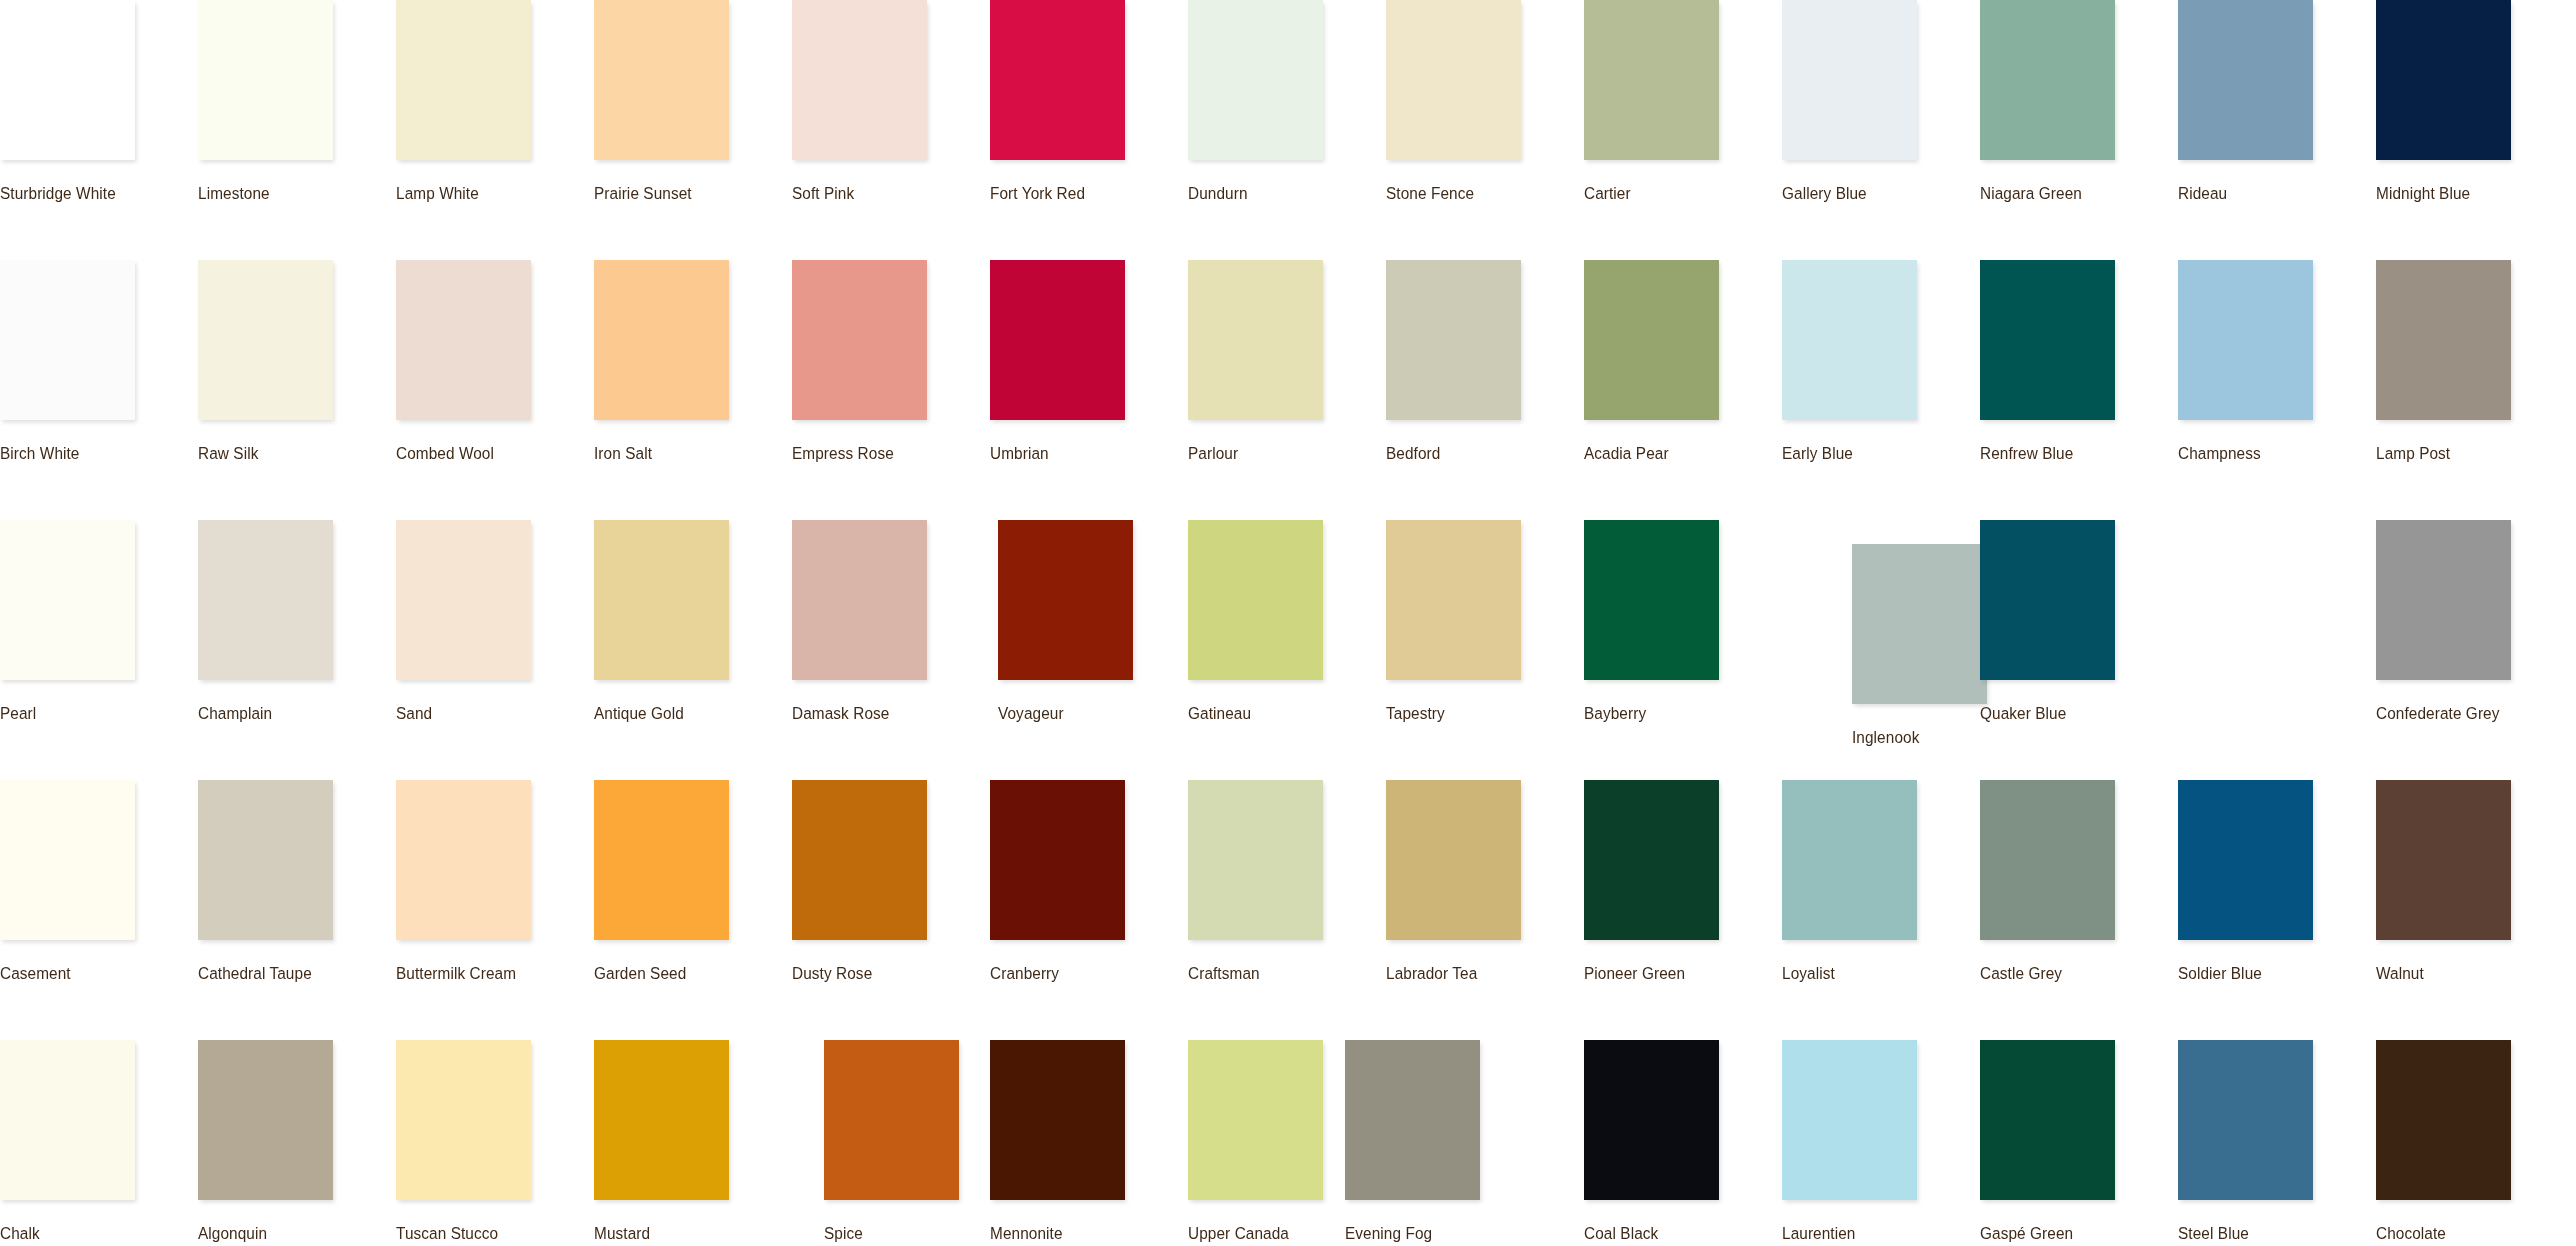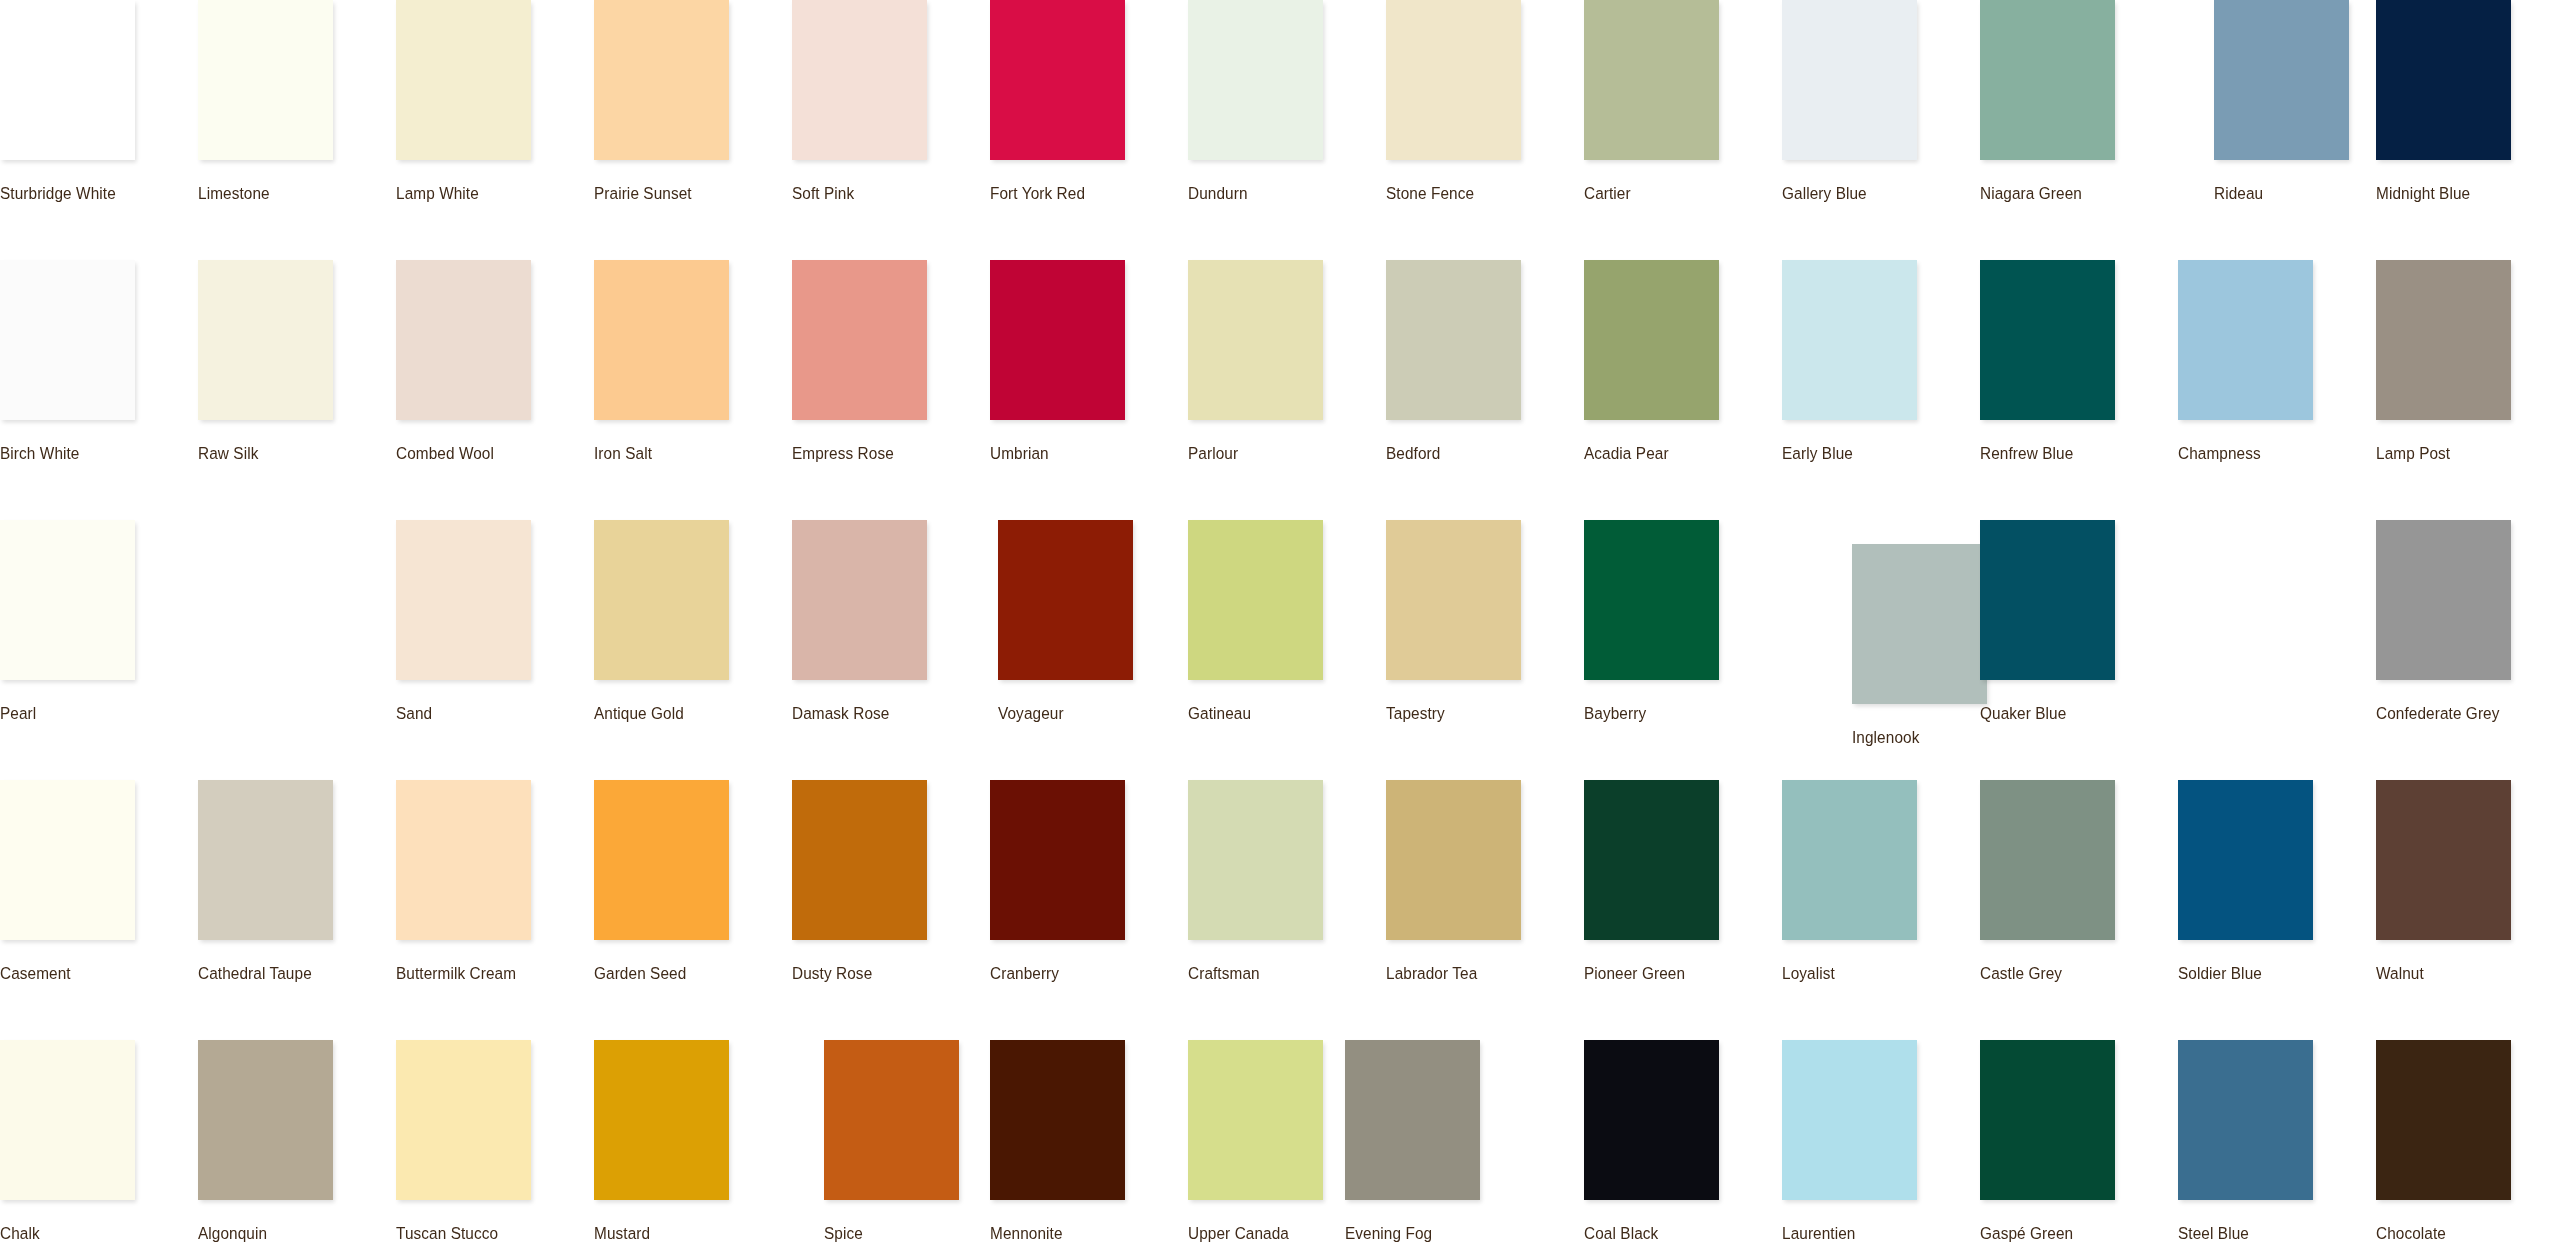--- a/index.html
+++ b/index.html
@@ -99,21 +99,21 @@
         <span class="swatch-label" style="margin-top: 25px; color: rgb(63, 42, 25);">Cartier</span>
       </div>
       <div class="swatch-cell" style="left: 1782px; width: 135px;">
         <div class="swatch-chip" style="width: 135px; height: 160px; background: rgb(233, 238, 242);"></div>
         <span class="swatch-label" style="margin-top: 25px; color: rgb(63, 42, 25);">Gallery Blue</span>
       </div>
       <div class="swatch-cell" style="left: 1980px; width: 135px;">
         <div class="swatch-chip" style="width: 135px; height: 160px; background: rgb(135, 176, 159);"></div>
         <span class="swatch-label" style="margin-top: 25px; color: rgb(63, 42, 25);">Niagara Green</span>
       </div>
-      <div class="swatch-cell" style="left: 2178px; width: 135px; margin-left: 36px;">
+      <div class="swatch-cell" style="left: 2178px; width: 135px;">
         <div class="swatch-chip" style="width: 135px; height: 160px; background: rgb(122, 156, 180);"></div>
         <span class="swatch-label" style="margin-top: 25px; color: rgb(63, 42, 25);">Rideau</span>
       </div>
       <div class="swatch-cell" style="left: 2376px; width: 135px;">
         <div class="swatch-chip" style="width: 135px; height: 160px; background: rgb(5, 32, 68);"></div>
         <span class="swatch-label" style="margin-top: 25px; color: rgb(63, 42, 25);">Midnight Blue</span>
       </div>
     </div>
     <div class="swatch-row" style="height: 260px;">
       <div class="swatch-cell" style="left: 0px; width: 135px;">
@@ -167,20 +167,24 @@
       <div class="swatch-cell" style="left: 2376px; width: 135px;">
         <div class="swatch-chip" style="width: 135px; height: 160px; background: rgb(154, 144, 132);"></div>
         <span class="swatch-label" style="margin-top: 25px; color: rgb(63, 42, 25);">Lamp Post</span>
       </div>
     </div>
     <div class="swatch-row" style="height: 260px;">
       <div class="swatch-cell" style="left: 0px; width: 135px;">
         <div class="swatch-chip" style="width: 135px; height: 160px; background: rgb(253, 253, 243);"></div>
         <span class="swatch-label" style="margin-top: 25px; color: rgb(63, 42, 25);">Pearl</span>
       </div>
+      <div class="swatch-cell" style="left: 198px; width: 135px;">
+        <div class="swatch-chip" style="width: 135px; height: 160px; background: rgb(227, 220, 209);"></div>
+        <span class="swatch-label" style="margin-top: 25px; color: rgb(63, 42, 25);">Champlain</span>
+      </div>
       <div class="swatch-cell" style="left: 396px; width: 135px;">
         <div class="swatch-chip" style="width: 135px; height: 160px; background: rgb(246, 229, 211);"></div>
         <span class="swatch-label" style="margin-top: 25px; color: rgb(63, 42, 25);">Sand</span>
       </div>
       <div class="swatch-cell" style="left: 594px; width: 135px;">
         <div class="swatch-chip" style="width: 135px; height: 160px; background: rgb(232, 211, 153);"></div>
         <span class="swatch-label" style="margin-top: 25px; color: rgb(63, 42, 25);">Antique Gold</span>
       </div>
       <div class="swatch-cell" style="left: 792px; width: 135px;">
         <div class="swatch-chip" style="width: 135px; height: 160px; background: rgb(217, 181, 169);"></div>

